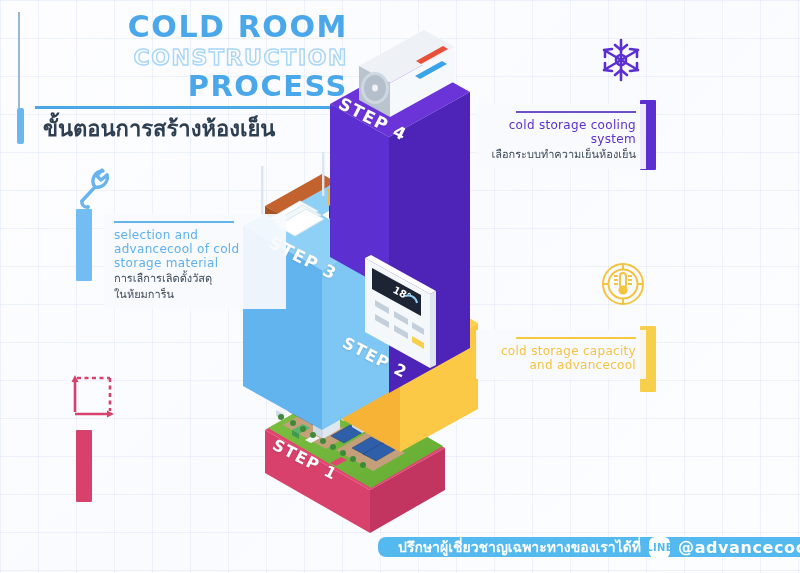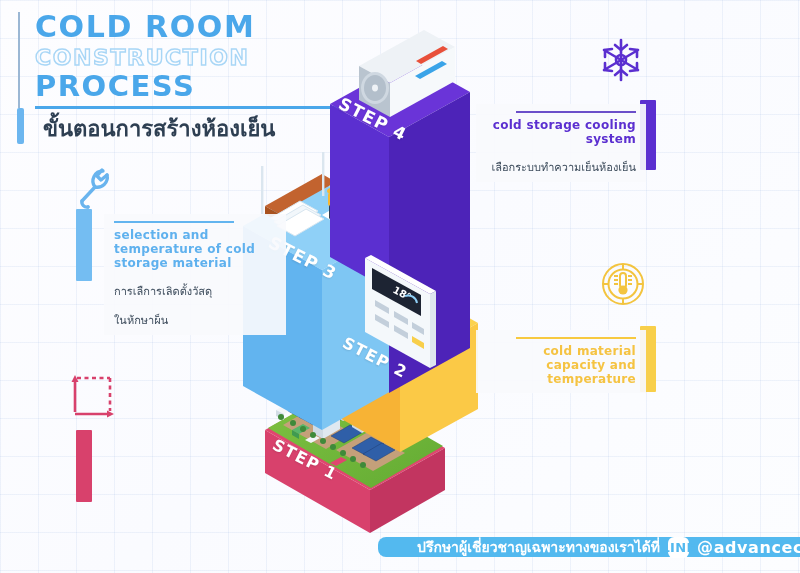--- a/index.html
+++ b/index.html
@@ -10,21 +10,21 @@
   }
   #stage{
     position:absolute;inset:0;width:800px;height:573px;overflow:hidden;
     background:
       repeating-linear-gradient(to right, rgba(140,170,220,0.13) 0 1px, transparent 1px 38px),
       repeating-linear-gradient(to bottom, rgba(140,170,220,0.13) 0 1px, transparent 1px 38px),
       linear-gradient(135deg,#fdfdff 0%,#fafbff 50%,#fcfdff 100%);
   }
 
   
-  #title-block{position:absolute;left:18px;top:8px;width:330px;}
+  #title-block{position:absolute;left:18px;top:8px;width:330px;text-align:right;}
   .t-line-vert{position:absolute;left:0;top:4px;width:2px;height:96px;background:#9bb7d4;}
   .t-line-vert2{position:absolute;left:-1px;top:100px;width:7px;height:36px;background:#6cb6ef;border-radius:2px;}
   .t1{font-size:30px;font-weight:bold;color:#4aa7ea;letter-spacing:1.6px;line-height:30px;margin:4px 0 0 17px;}
   .t2{font-size:22px;font-weight:bold;letter-spacing:1.6px;line-height:31px;margin-left:17px;
       color:transparent;-webkit-text-stroke:1.4px #a8d6f6;}
   .t3{font-size:29px;font-weight:bold;color:#4aa7ea;letter-spacing:1.5px;line-height:26px;margin-left:17px;}
   .t-rule{position:absolute;left:17px;top:98px;width:305px;height:3px;background:#4aa7ea;}
   .t-th{position:absolute;left:25px;top:103px;font-size:22px;font-weight:bold;color:#2e3f52;white-space:nowrap;}
 
   
@@ -36,22 +36,22 @@
   .steplbl{position:absolute;color:#fff;font-weight:bold;letter-spacing:1.4px;
            text-shadow:0 1px 2px rgba(0,0,0,.12);}
   #lbl4{left:336px;top:109px;font-size:17px;transform:rotate(27deg);}
   #lbl3{left:266px;top:248px;font-size:17px;transform:rotate(27deg);}
   #lbl2{left:340px;top:348px;font-size:16px;transform:rotate(27deg);}
   #lbl1{left:270px;top:450px;font-size:16px;transform:rotate(27deg);}
 
   
   .card{position:absolute;background:rgba(248,250,253,.92);padding:7px 10px;}
   .card .rule{height:2px;width:120px;margin-bottom:5px;}
-  .card .en{font-size:12px;font-weight:bold;line-height:14px;letter-spacing:.3px;}
-  .card .th{font-size:11px;line-height:14px;color:#3d4c5c;margin-top:15px;}
+  .card .en{font-size:12px;font-weight:normal;line-height:14px;letter-spacing:.3px;}
+  .card .th{font-size:11px;line-height:14px;color:#3d4c5c;margin-top:2px;}
   .bar{position:absolute;width:16px;border-radius:1px;}
 
   
   #c4{left:476px;top:104px;width:150px;text-align:right;}
   #c4 .rule{background:#6b4fc9;margin-left:auto;}
   #c4 .en{color:#5b2fd0;}
   #bar4{left:640px;top:100px;height:70px;background:#5b2fd0;}
 
   
   #c3{left:104px;top:214px;width:162px;text-align:left;}
@@ -74,26 +74,26 @@
   
   .decor{position:absolute;}
   #ico-snow{left:597px;top:36px;}
   #ico-therm{left:600px;top:261px;}
   #ico-wrench{left:70px;top:165px;}
   #ico-site{left:70px;top:372px;}
 
   
   #footer{position:absolute;left:378px;top:537px;width:422px;height:20px;
           background:#53b9ef;border-top-left-radius:8px;border-bottom-left-radius:8px;
-          display:flex;align-items:center;gap:8px;padding-left:27px;box-sizing:border-box;}
+          display:flex;align-items:center;gap:8px;padding-left:8px;box-sizing:border-box;}
   #footer .fbar{width:3px;height:20px;background:#fff;border-radius:2px;margin-right:4px;}
   #footer .ftxt{color:#fff;font-size:14px;font-weight:bold;white-space:nowrap;}
   #footer .line-ico{width:21px;height:21px;background:#fff;border-radius:6px;
         display:flex;align-items:center;justify-content:center;}
-  #footer .line-ico span{font-size:13px;font-weight:bold;color:#53b9ef;letter-spacing:.3px;}
+  #footer .line-ico span{font-size:10px;font-weight:bold;color:#53b9ef;letter-spacing:.3px;}
   #footer .handle{color:#fff;font-size:16px;font-weight:bold;letter-spacing:.6px;}
 </style>
 </head>
 <body>
 
 <div id="stage">
 
   <div id="title-block">
     <div class="t-line-vert"></div>
     <div class="t-line-vert2"></div>
@@ -253,29 +253,29 @@
   <div class="bar" id="bar4"></div>
   <div class="card" id="c4">
     <div class="rule"></div>
     <div class="en">cold storage cooling system</div>
     <div class="th">เลือกระบบทำความเย็นห้องเย็น</div>
   </div>
 
   <div class="bar" id="bar3"></div>
   <div class="card" id="c3">
     <div class="rule"></div>
-    <div class="en">selection and temperature of cold storage material</div>
+    <div class="en">selection and advancecool of cold storage material</div>
     <div class="th">การเลืการเลิดตั้งวัสดุ</div>
-    <div class="th">ในห้กษาผ็น</div>
+    <div class="th">ในห้ยมการ็น</div>
   </div>
 
   <div class="bar" id="bar2"></div>
   <div class="card" id="c2">
     <div class="rule"></div>
-    <div class="en">cold material capacity and temperature</div>
+    <div class="en">cold storage capacity and advancecool</div>
   </div>
 
   <div class="bar" id="bar1"></div>
 
   <div class="decor" id="ico-snow">
     <svg width="48" height="48" viewBox="0 0 48 48" stroke="#5b2fd0" stroke-width="2.6" stroke-linecap="round" fill="none">
       <line x1="24" y1="4" x2="24" y2="44"></line>
       <line x1="7" y1="14" x2="41" y2="34"></line>
       <line x1="41" y1="14" x2="7" y2="34"></line>
       <polyline points="18,9 24,14 30,9"></polyline>

